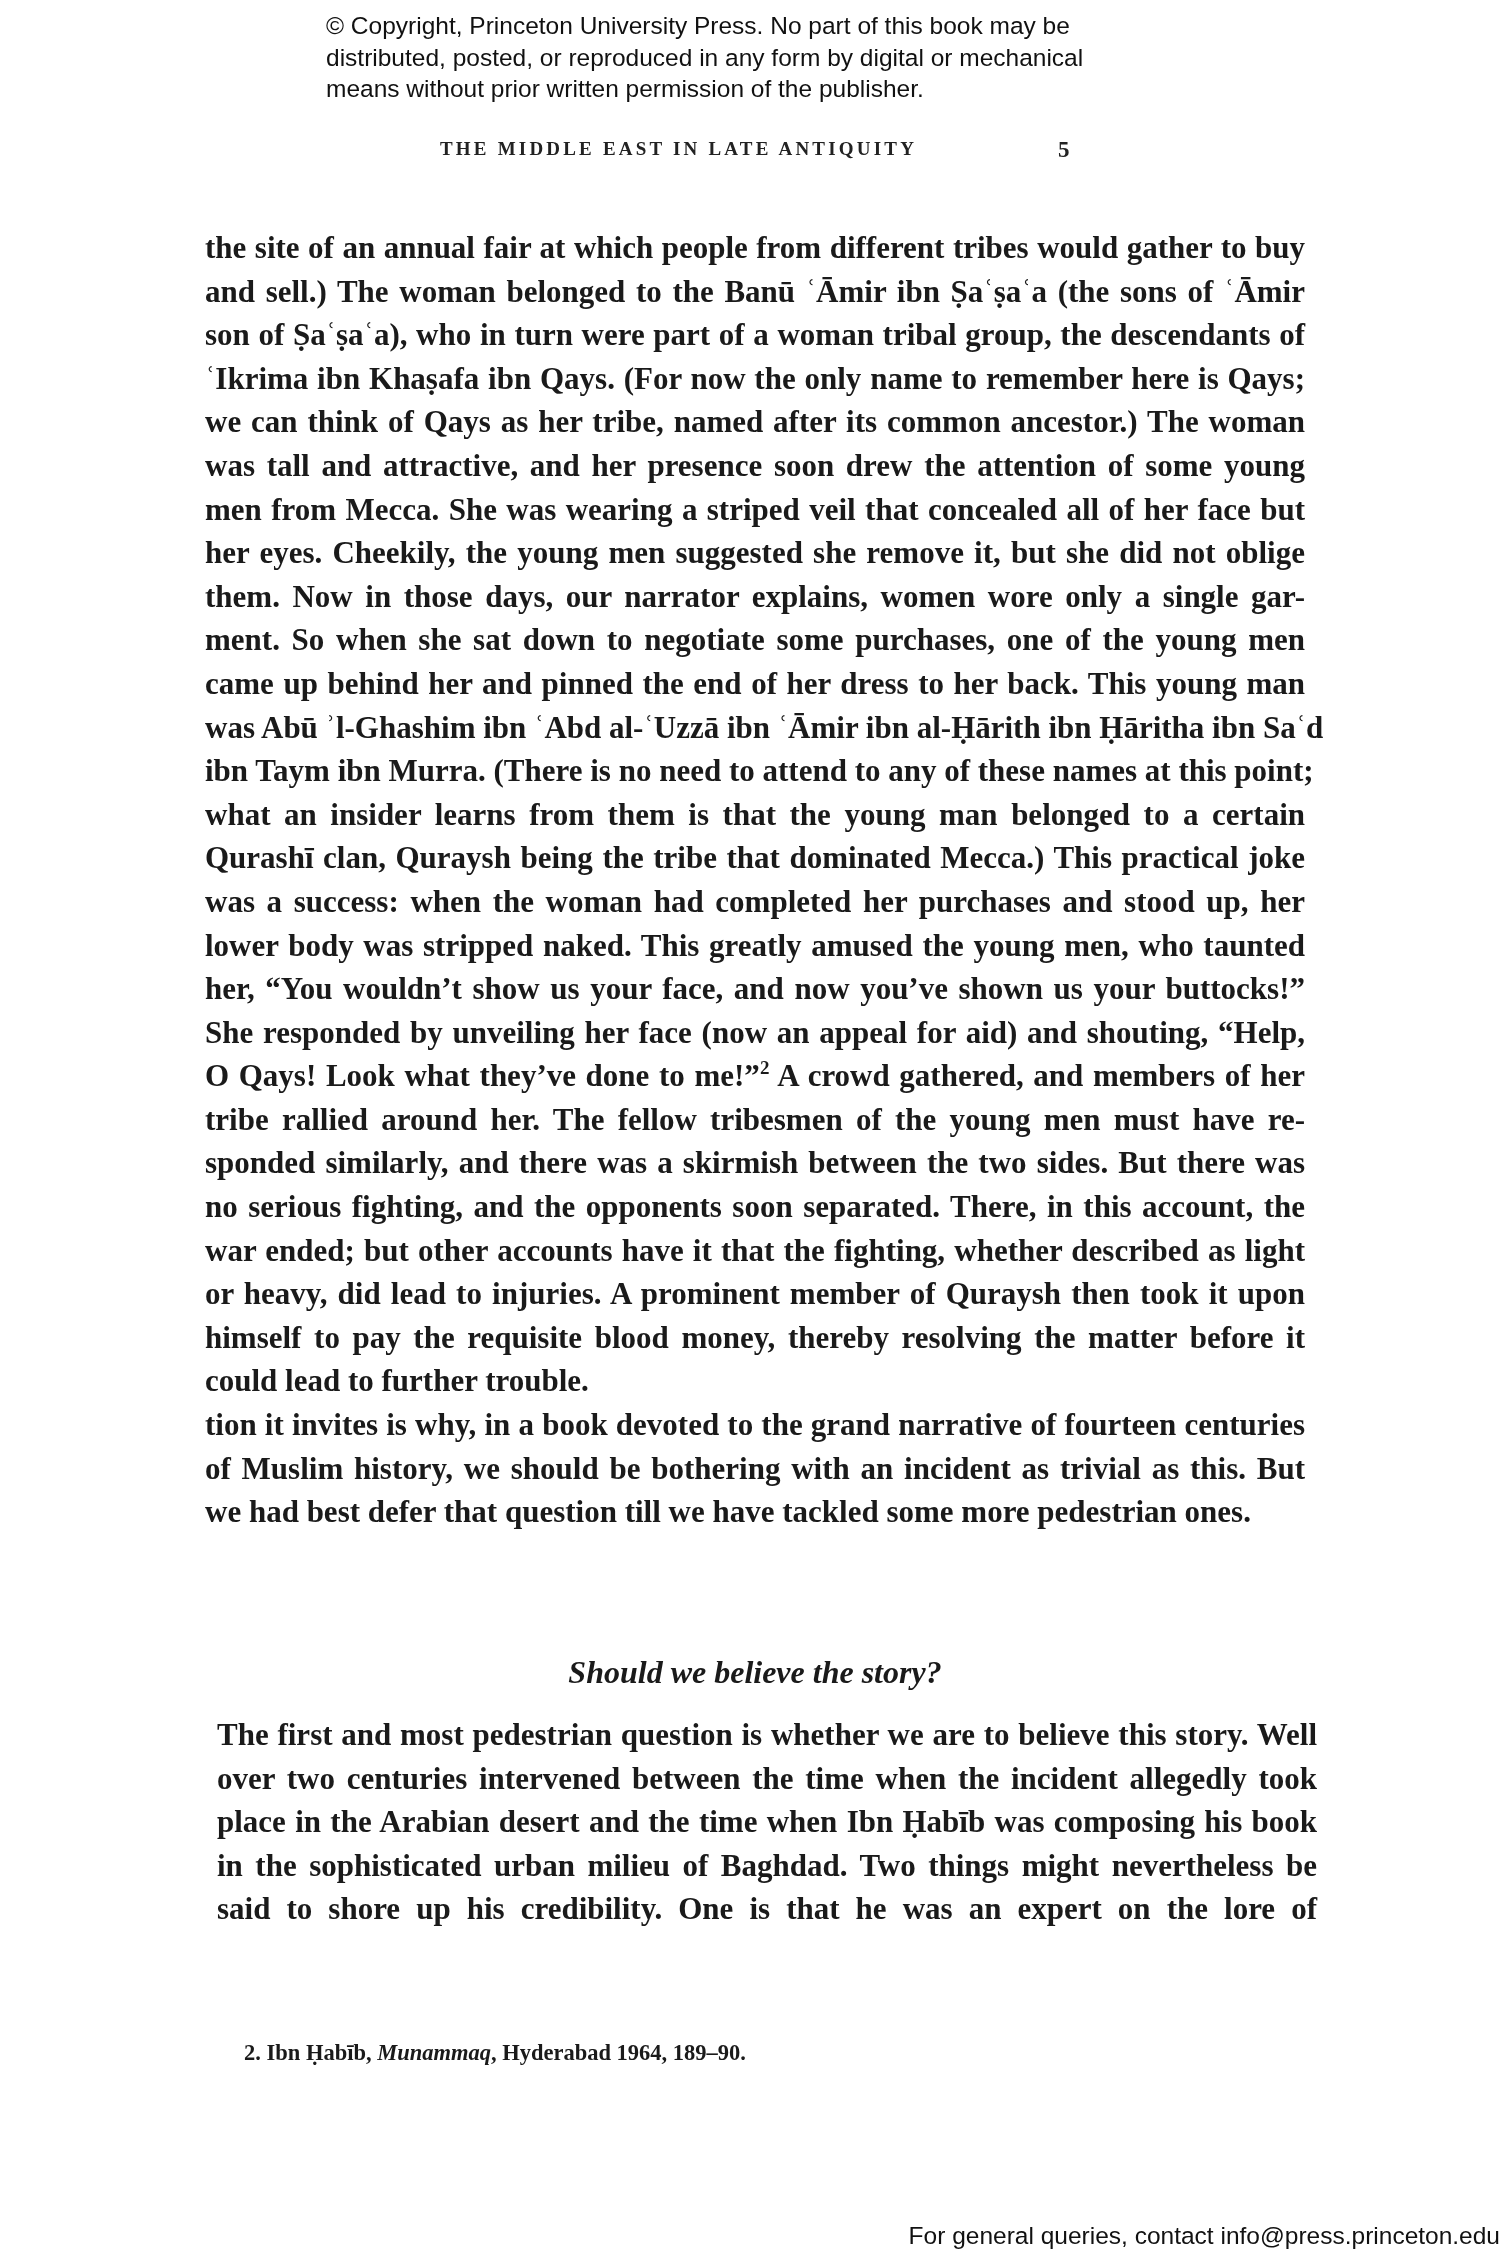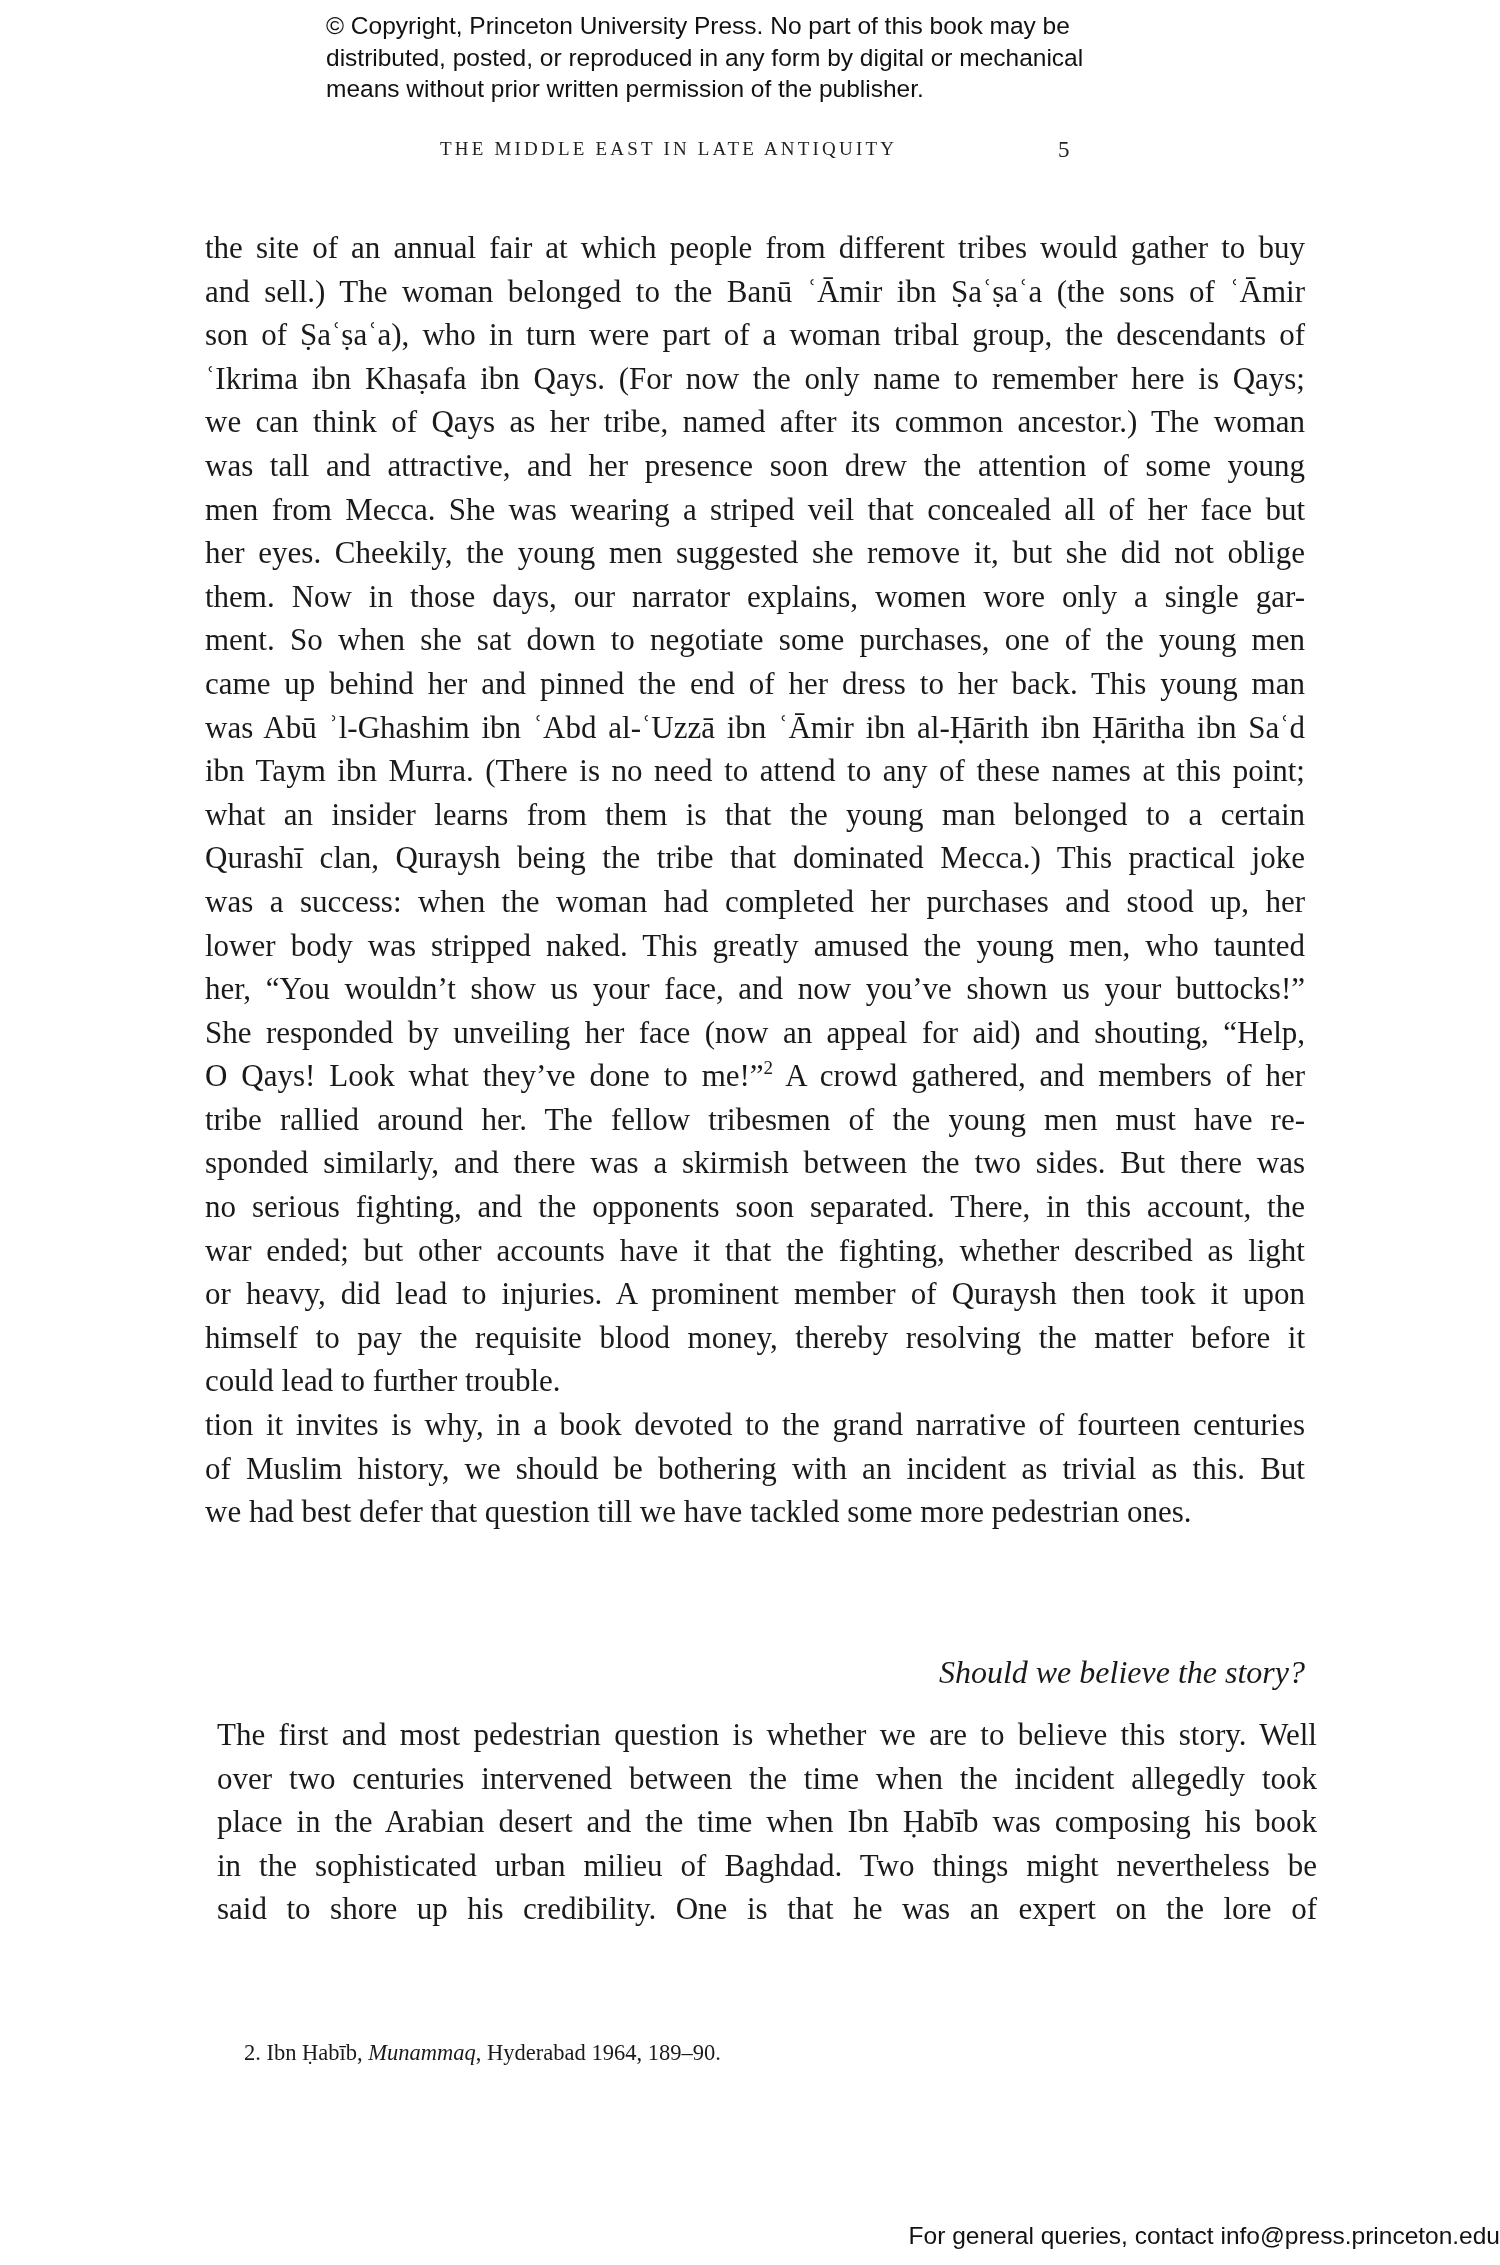--- a/index.html
+++ b/index.html
@@ -1,18 +1,18 @@
 <!DOCTYPE html>
 <html><head>
 <meta charset="utf-8">
 <style>
   html, body { margin: 0; padding: 0; background: #ffffff; }
   body { width: 1500px; height: 2265px; position: relative; overflow: hidden; color: #1a1a1a; }
   .sans { font-family: Liberation Sans, sans-serif; }
-  .serif { font-family: "Liberation Serif", serif; }
+  .serif { font-family: "Liberation Serif", serif; font-weight: bold; }
 
   #copyright {
     position: absolute; left: 326px; top: 10px; width: 900px;
     font-size: 24.5px; line-height: 31.5px; color: #111;
   }
   #copyright .cl { display: block; white-space: nowrap; }
 
   #running-head {
     position: absolute; left: 440px; top: 138px; width: 640px; height: 30px;
     font-size: 19px; letter-spacing: 3.2px; color: #222; white-space: nowrap;
@@ -27,21 +27,21 @@
   .line {
     display: block; height: 43.6px; white-space: nowrap;
     text-align: justify; text-align-last: justify;
   }
   .line.last { text-align-last: left; }
   .line.indent { padding-left: 42px; }
   sup.fn { font-size: 19px; vertical-align: 12px; line-height: 0; }
 
   #section-heading {
     position: absolute; left: 205px; top: 1650px; width: 1100px;
-    text-align: right; font-style: italic; font-size: 32px; line-height: 44px;
+    text-align: center; font-style: italic; font-size: 32px; line-height: 44px;
   }
   #body-text-2 {
     position: absolute; left: 205px; top: 1713px; width: 1100px;
     font-size: 31px; line-height: 43.6px; margin-left: 12px;
   }
 
   #footnote {
     position: absolute; left: 244px; top: 2038px; width: 1000px;
     font-size: 22.5px; line-height: 30px; white-space: nowrap;
   }

